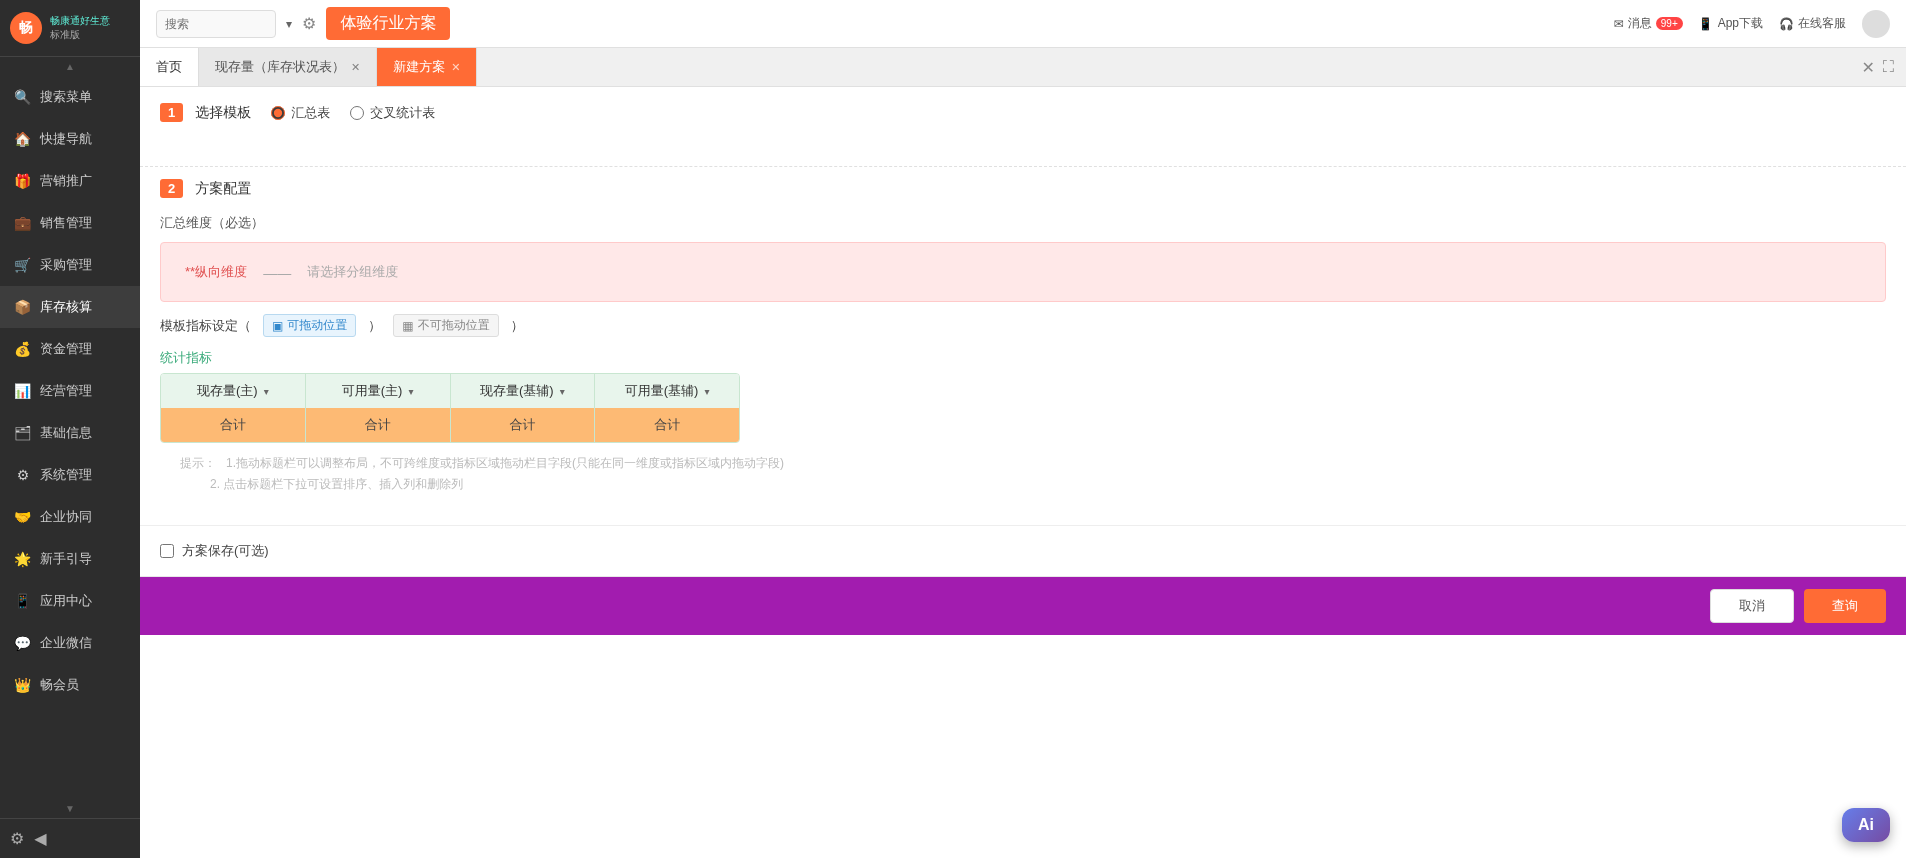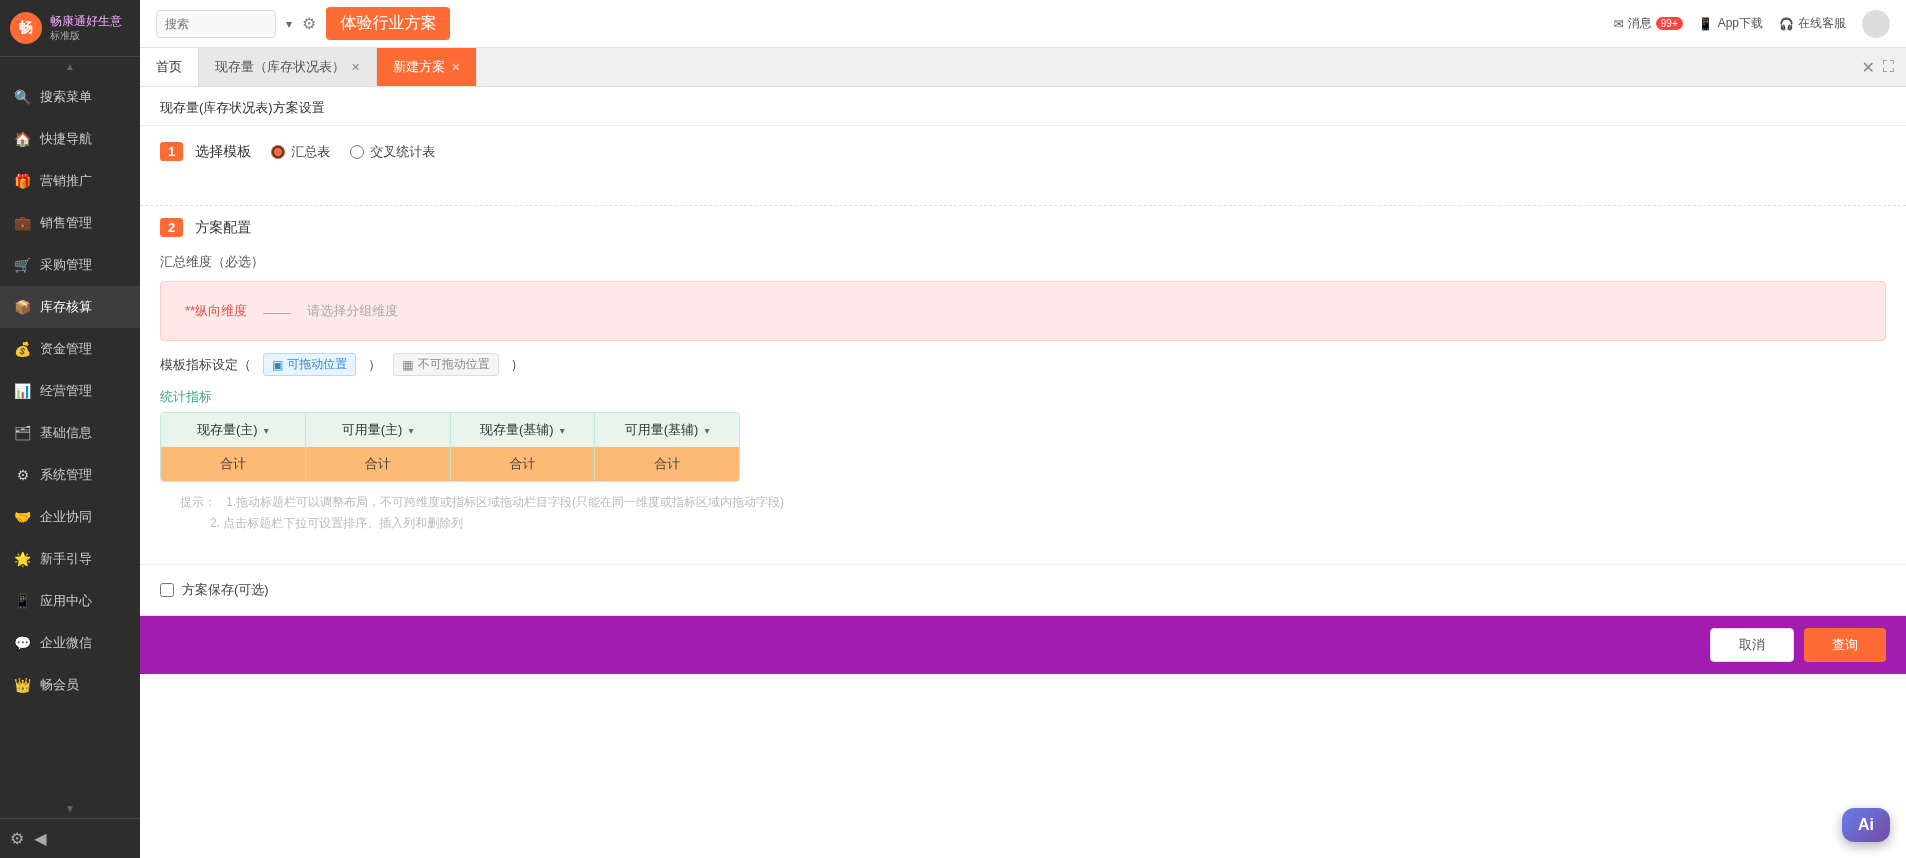--- a/index.html
+++ b/index.html
@@ -28,22 +28,22 @@
       background: #ff6b35;
       border-radius: 50%;
       display: flex;
       align-items: center;
       justify-content: center;
       color: white;
       font-size: 14px;
       font-weight: bold;
     }
     .sidebar-logo-text {
-      font-size: 12px;
-      color: #f0abfc;
+      font-size: 10px;
+      color: #5eead4;
       line-height: 1.4;
     }
     .sidebar-logo-sub {
       font-size: 10px;
       color: #aaa;
     }
     .sidebar-scroll {
       flex: 1;
       overflow-y: auto;
       overflow-x: hidden;
@@ -601,21 +601,20 @@
       <span class="tab-close">✕</span>
     </div>
     <div class="tabsbar-actions">
       <button class="tabsbar-action-btn">✕</button>
       <button class="tabsbar-action-btn">⛶</button>
     </div>
   </div>
 
   <div class="content">
 
-    <div class="page-title">现存量(库存状况表)方案设置</div>
 
     <div class="section">
       <div class="step-row">
         <span class="step-badge">1</span>
         <span class="step-title">选择模板</span>
         <div class="radio-group">
           <label class="radio-option">
             <input type="radio" class="radio-input" name="template" checked="" style="">
             <span>汇总表</span>
           </label>

